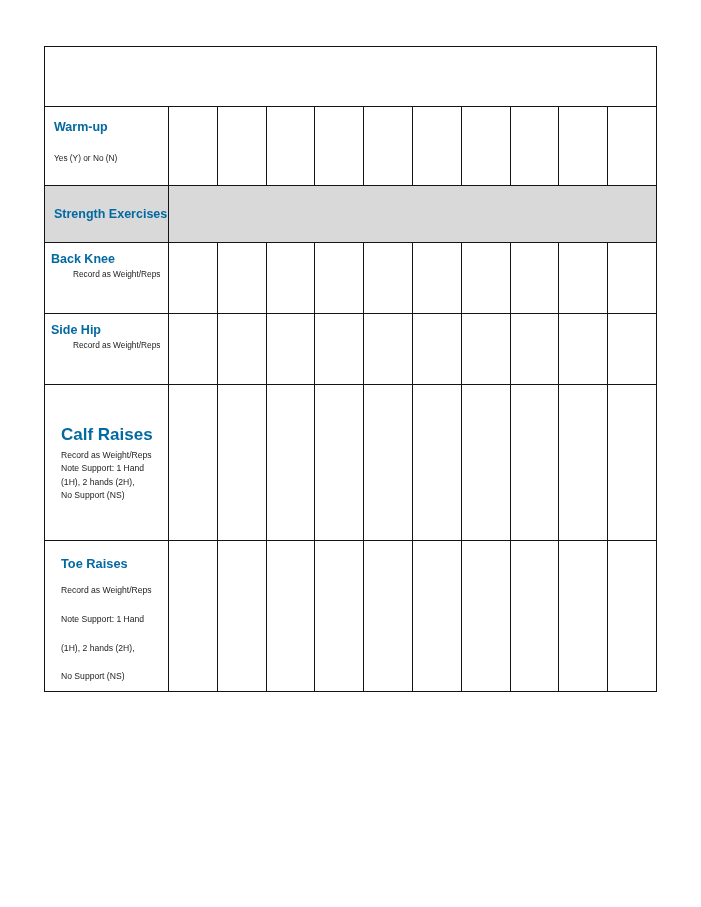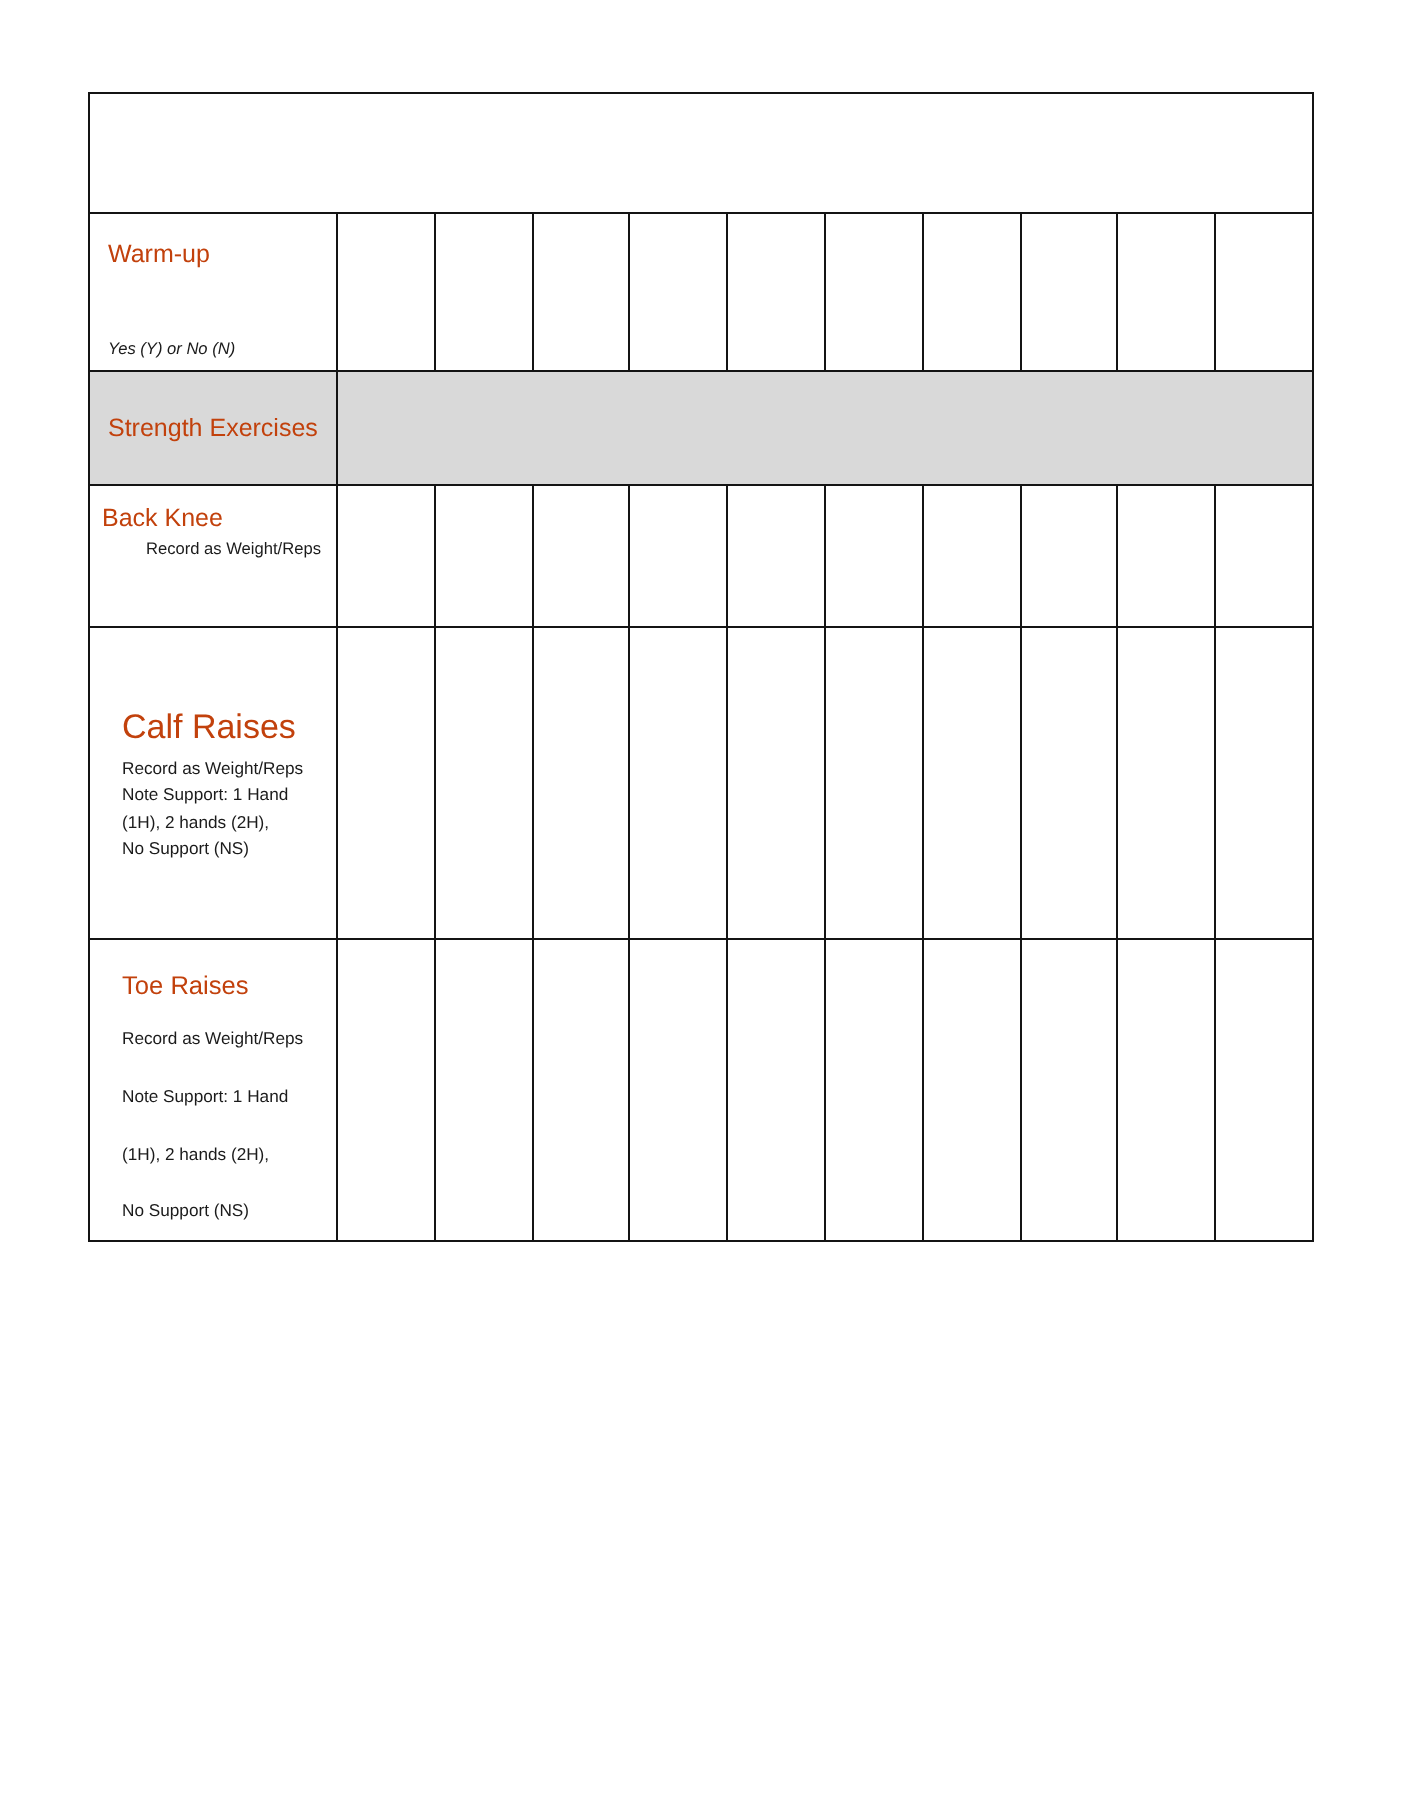--- a/index.html
+++ b/index.html
@@ -63,36 +63,36 @@
   .label-cell {
     width: 124px;
     position: relative;
   }
   .data-cell {
     width: 48.8px;
   }
 
   .lbl-main {
     display: block;
-    font-weight: normal;
+    font-weight: bold;
     font-size: 12.5px;
-    color: #c2410c;
+    color: #0369a1;
     line-height: 1.2;
   }
   .lbl-sub {
     display: block;
     font-size: 8.3px;
     color: #1b1b1b;
     line-height: 1.35;
   }
 
   
   .row-warmup .label-cell { height: 78px; }
   .warmup-pad { padding: 13px 0 0 9px; }
-  .warmup-pad .lbl-sub { margin-top: 34px; font-style: italic; }
+  .warmup-pad .lbl-sub { margin-top: 18px; }
 
   
   .row-strength td {
     background: #d9d9d9;
     height: 56px;
     vertical-align: middle;
     margin-left: 31px;
   }
   .strength-pad {
     padding-left: 9px;
@@ -193,20 +193,38 @@
         <td class="data-cell"></td>
         <td class="data-cell"></td>
         <td class="data-cell"></td>
         <td class="data-cell"></td>
         <td class="data-cell"></td>
         <td class="data-cell"></td>
         <td class="data-cell"></td>
         <td class="data-cell"></td>
       </tr>
 
+      <tr class="row-ex">
+        <td class="label-cell">
+          <div class="ex-pad">
+            <span class="lbl-main">Side Hip</span>
+            <span class="lbl-sub">Record as Weight/Reps</span>
+          </div>
+        </td>
+        <td class="data-cell"></td>
+        <td class="data-cell"></td>
+        <td class="data-cell"></td>
+        <td class="data-cell"></td>
+        <td class="data-cell"></td>
+        <td class="data-cell"></td>
+        <td class="data-cell"></td>
+        <td class="data-cell"></td>
+        <td class="data-cell"></td>
+        <td class="data-cell"></td>
+      </tr>
 
       <tr class="row-calf">
         <td class="label-cell">
           <div class="calf-pad">
             <span class="lbl-main">Calf Raises</span>
             <div class="notes">
               <span class="lbl-sub">Record as Weight/Reps</span>
               <span class="lbl-sub">Note Support:  1 Hand</span>
               <span class="lbl-sub">(1H), 2 hands (2H),</span>
               <span class="lbl-sub">No Support (NS)</span>

